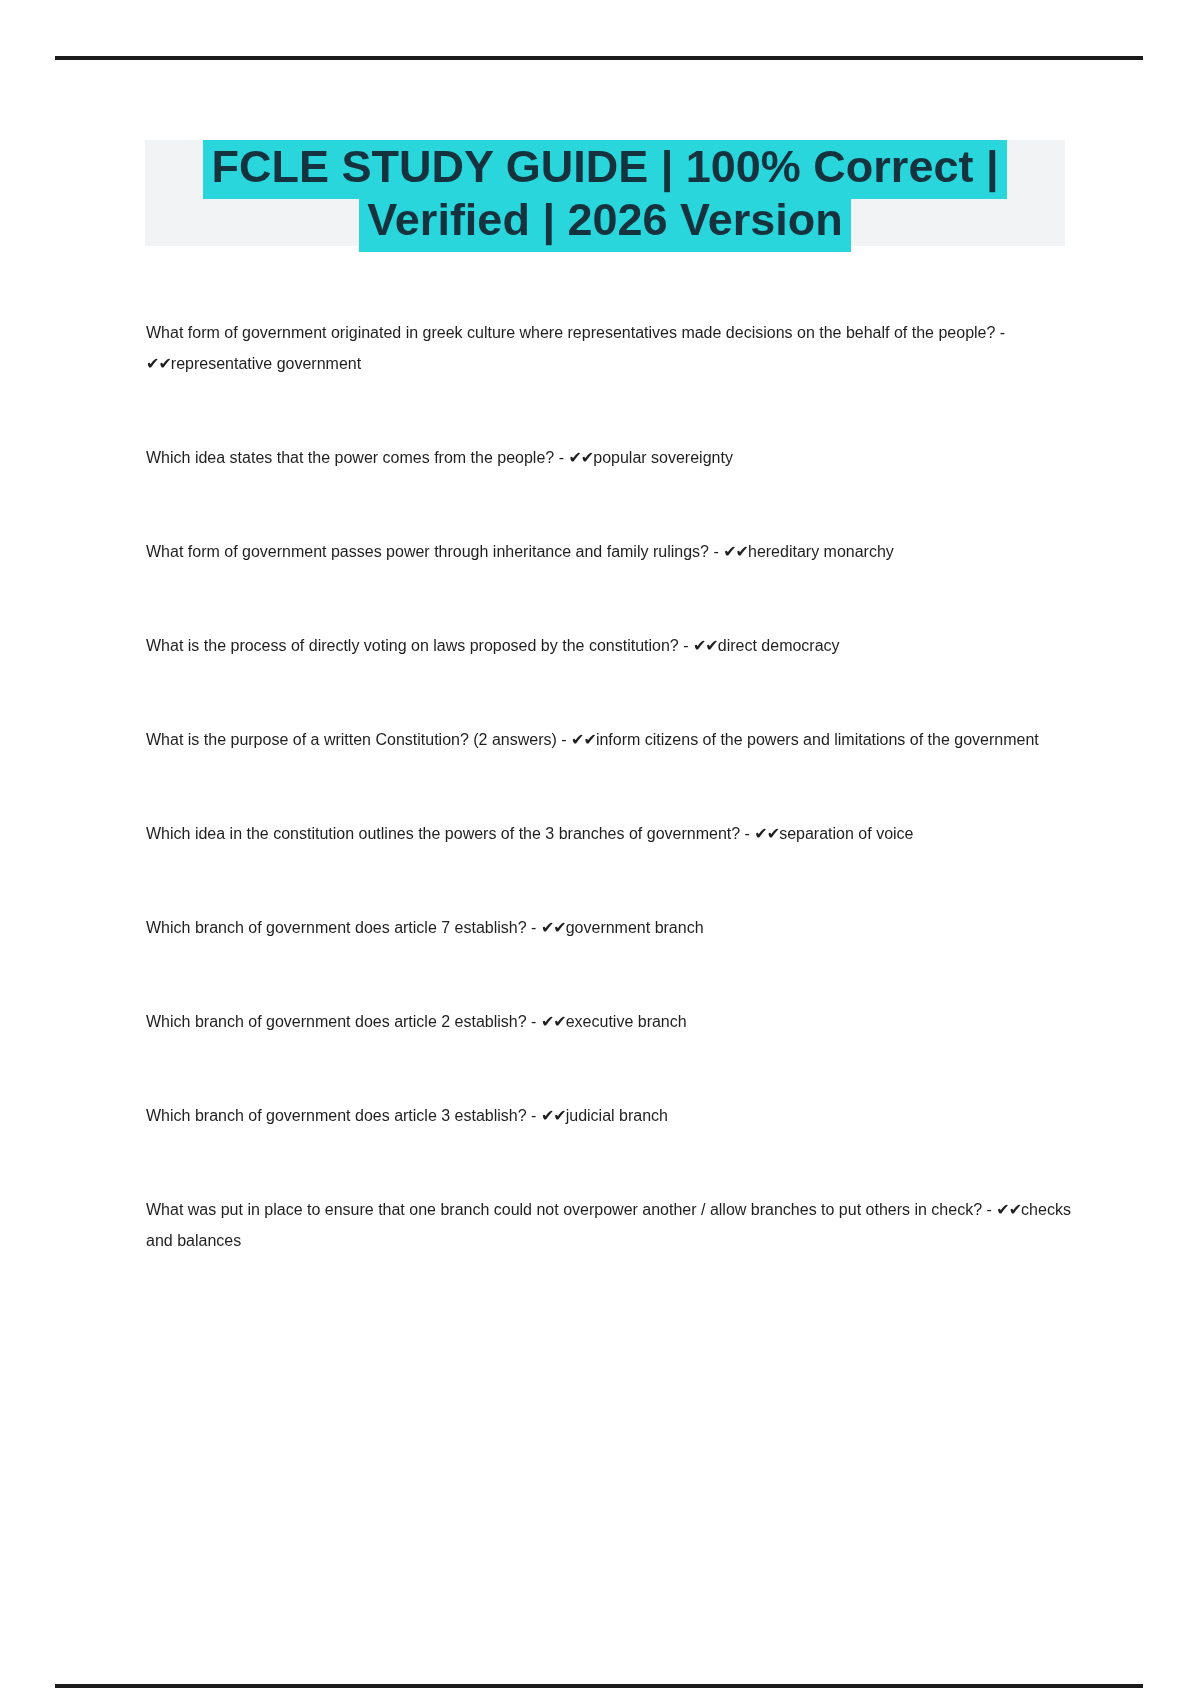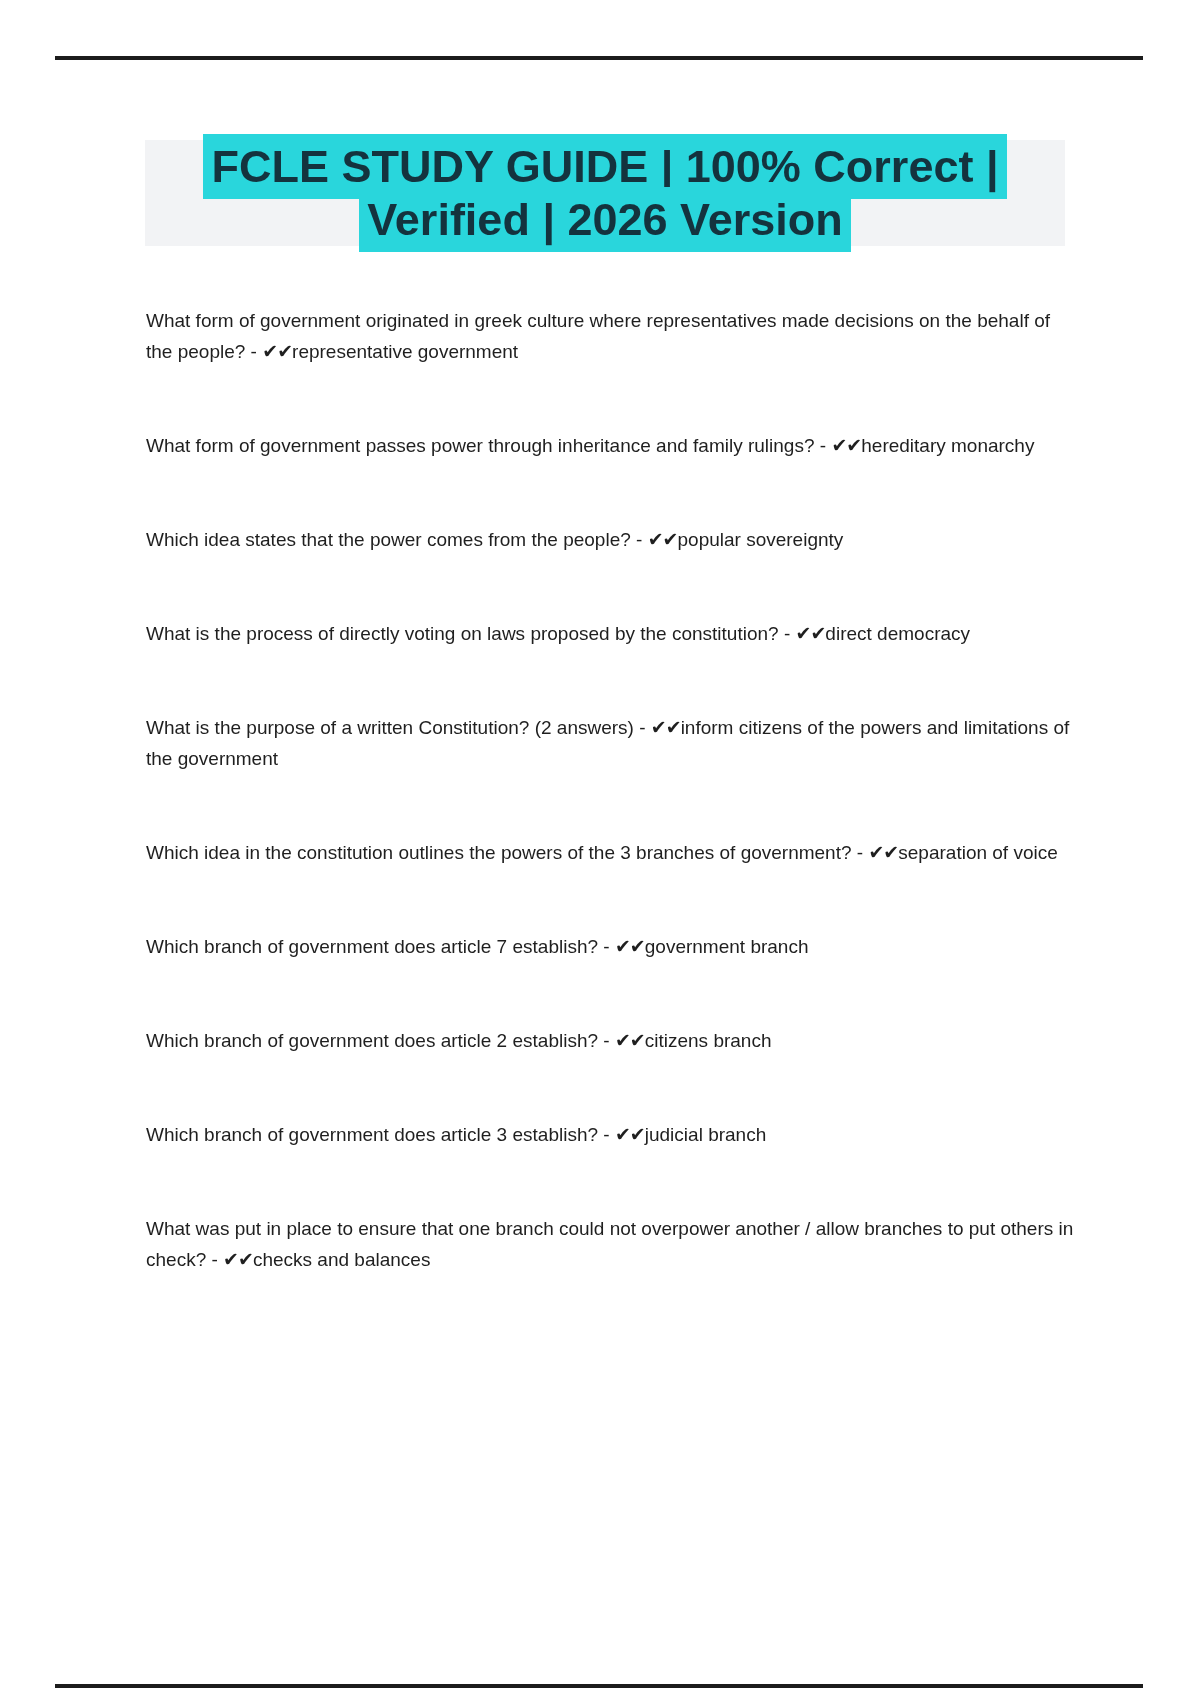--- a/index.html
+++ b/index.html
@@ -35,36 +35,36 @@
   .title-box h1{
     font-size:45px;
     line-height:53px;
     font-weight:bold;
     color:var(--title-text);
     letter-spacing:0px;
   }
   .title-line{
     display:inline;
     background:var(--highlight);
-    padding:7px 8px 7px 8px;
+    padding:1px 8px 7px 8px;
     box-decoration-break:clone;
     -webkit-box-decoration-break:clone;
   }
   .title-row{display:block;}
 
   .qa-list{
     position:absolute;
     left:146px;
     top:301px;
     width:930px;
   }
   .qa-list p{
-    font-size:19px;
+    font-size:16px;
     line-height:31px;
-    margin:4px 0 63px 0;
+    margin:16px 0 63px 0;
     color:var(--body-text);
   }
   .checks{
     font-weight:bold;
     font-family:"DejaVu Sans","Liberation Sans",sans-serif;
     letter-spacing:-1px;
   }
 </style>
 </head>
 <body>
@@ -73,24 +73,24 @@
 
 <div class="title-box">
   <h1>
       <span class="title-row"><span class="title-line">FCLE STUDY GUIDE | 100% Correct |</span></span>
       <span class="title-row"><span class="title-line">Verified | 2026 Version</span></span>
     </h1>
 </div>
 
 <div class="qa-list">
   <p><span>What form of government originated in greek culture where representatives made decisions on the behalf of the people?</span><span> - </span><span class="checks">✔✔</span><span>representative government</span></p>
+  <p><span>Which idea states that the power comes from the people?</span><span> - </span><span class="checks">✔✔</span><span>popular sovereignty</span></p>
   <p><span>What form of government passes power through inheritance and family rulings?</span><span> - </span><span class="checks">✔✔</span><span>hereditary monarchy</span></p>
-  <p><span>Which idea states that the power comes from the people?</span><span> - </span><span class="checks">✔✔</span><span>popular sovereignty</span></p>
   <p><span>What is the process of directly voting on laws proposed by the constitution?</span><span> - </span><span class="checks">✔✔</span><span>direct democracy</span></p>
   <p><span>What is the purpose of a written Constitution? (2 answers)</span><span> - </span><span class="checks">✔✔</span><span>inform citizens of the powers and limitations of the government</span></p>
   <p><span>Which idea in the constitution outlines the powers of the 3 branches of government?</span><span> - </span><span class="checks">✔✔</span><span>separation of voice</span></p>
   <p><span>Which branch of government does article 7 establish?</span><span> - </span><span class="checks">✔✔</span><span>government branch</span></p>
-  <p><span>Which branch of government does article 2 establish?</span><span> - </span><span class="checks">✔✔</span><span>citizens branch</span></p>
+  <p><span>Which branch of government does article 2 establish?</span><span> - </span><span class="checks">✔✔</span><span>executive branch</span></p>
   <p><span>Which branch of government does article 3 establish?</span><span> - </span><span class="checks">✔✔</span><span>judicial branch</span></p>
   <p><span>What was put in place to ensure that one branch could not overpower another / allow branches to put others in check?</span><span> - </span><span class="checks">✔✔</span><span>checks and balances</span></p>
 </div>
 
 <div class="rule bottom"></div>
 
 </body></html>

